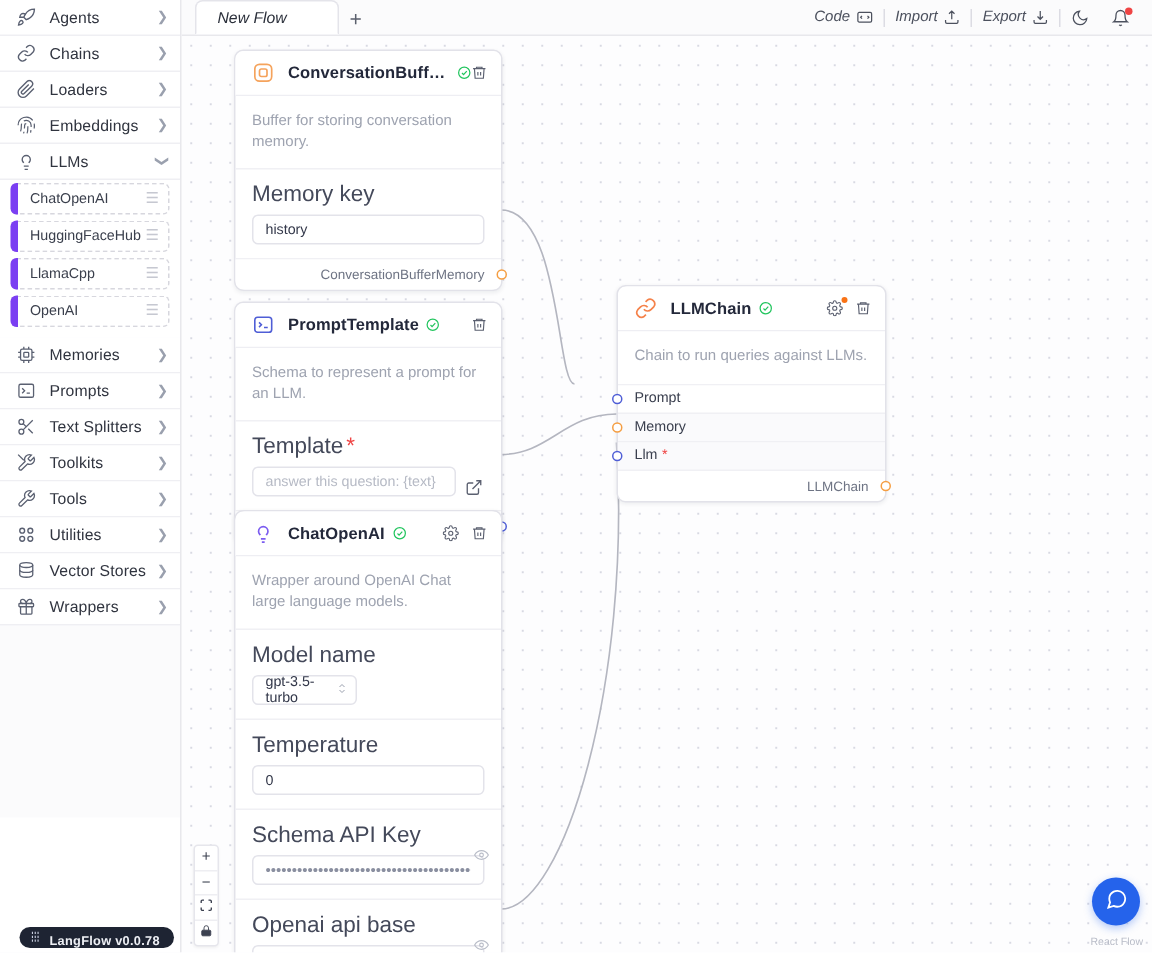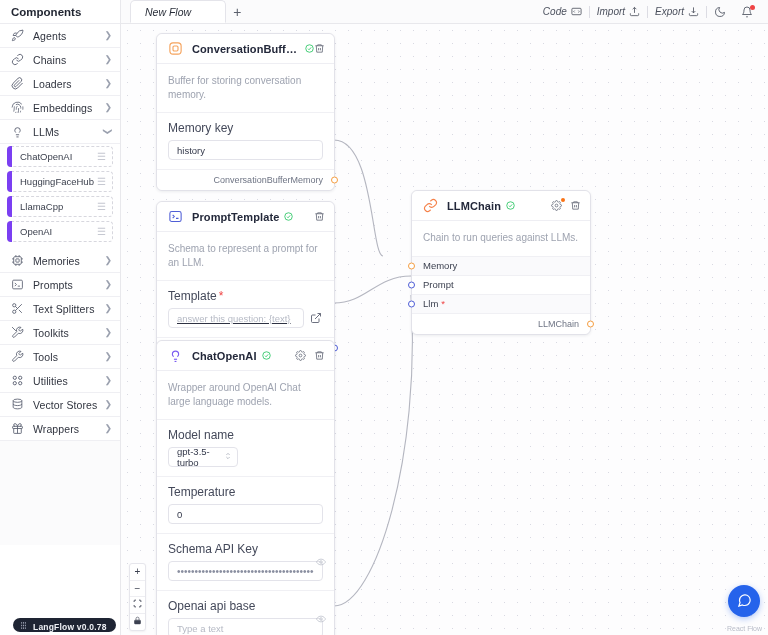--- a/index.html
+++ b/index.html
@@ -99,30 +99,30 @@
              white-space:nowrap; overflow:hidden; text-overflow:ellipsis; max-width:118px;}
   .n-check { margin-left:5px; display:flex; align-items:center;}
   .n-actions { margin-left:auto; display:flex; align-items:center; gap:8px; }
   .n-gear { position:relative; display:flex; cursor:pointer;}
   .n-gear .dot { position:absolute; top:-2px; right:-3px; width:4px; height:4px; border-radius:50%; background:#f97316;}
   .n-desc {
     padding:10px 11px 11px 11px; font-size:10px; color:#9ea3b0; line-height:1.35;
     border-bottom:1px solid #f0f0f4;
   }
   .n-field { padding:8px 11px 9px 11px; border-bottom:1px solid #f0f0f4; position:relative;}
-  .f-label { font-size:12px; color:#44495a; margin-bottom:5px; display:block;}
+  .f-label { font-size:15px; color:#44495a; margin-bottom:5px; display:block;}
   .f-label .req { color:#ef4444; margin-left:2px;}
   .f-input {
     height:20px; border:1px solid #e3e3ea; border-radius:4px; background:#fff;
     display:flex; align-items:center; padding:0 8px; font-size:9.5px; color:#33384a;
   }
   .f-input.ph { color:#b6bac5; }
   .f-input.sel { width:70px; justify-content:space-between; padding-right:5px;}
   .f-wide { position:relative; }
-  .f-input-wrap { display:flex; align-items:center; gap:6px;text-decoration:underline;}
+  .f-input-wrap { display:flex; align-items:flex-end; gap:6px;}
   .f-eye { position:absolute; right:8px; top:50%; transform:translateY(-50%); color:#b9bdc8; display:flex;}
   .f-expand { flex:0 0 13px; display:flex; color:#5b6070; cursor:pointer;}
   .dots-val { letter-spacing:0px; font-size:10px; color:#8a8fa0; overflow:hidden; white-space:nowrap;}
 
   .n-port {
     height:19px; display:flex; align-items:center; padding-left:11px;
     font-size:9.5px; color:#3a3f4e; border-bottom:1px solid #f0f0f4;
     background:#fafafc; position:relative;
   }
   .n-port.alt { background:#fff; }
@@ -166,21 +166,20 @@
   .rf-attr {
     position:absolute; right:6px; bottom:3px; font-size:7px; color:#b9bdc8; z-index:40;
   }
 </style>
 </head>
 <body>
 
 <div id="app">
 
   <div class="sidebar">
-    <div class="sb-title">Components</div>
     <div class="sb-list">
 
       <div class="sb-row">
         <span class="ico">
             <svg width="13" height="13" viewBox="0 0 24 24" fill="none" stroke="currentColor" stroke-width="1.7">
               <path d="M4.5 16.5c-1.5 1.3-2 5-2 5s3.7-.5 5-2c.7-.8.7-2.1-.1-2.9a2 2 0 0 0-2.9-.1z"></path>
               <path d="M12 15l-3-3a22 22 0 0 1 2-3.9A12.9 12.9 0 0 1 22 2c0 2.7-.8 7.5-6 11a22.3 22.3 0 0 1-4 2z"></path>
               <path d="M9 12H4s.5-2.8 2-4c1.7-1.3 5 0 5 0"></path>
             </svg>
           </span>
@@ -530,27 +529,27 @@
           </span>
           <span class="n-gear">
             <svg width="11" height="11" viewBox="0 0 24 24" fill="none" stroke="#5b6070" stroke-width="1.7">
                 <path d="M3 6h18M8 6V4h8v2M19 6l-1 14H6L5 6M10 11v5M14 11v5"></path>
               </svg>
           </span>
         </span>
       </div>
       <div class="n-desc">Chain to run queries against LLMs.</div>
 
+      <div class="n-port alt">
+        <span class="handle left blue"></span>
+        <span>Prompt</span>
+      </div>
       <div class="n-port">
         <span class="handle left"></span>
         <span>Memory</span>
-      </div>
-      <div class="n-port alt">
-        <span class="handle left blue"></span>
-        <span>Prompt</span>
       </div>
       <div class="n-port">
         <span class="handle left blue"></span>
         <span>Llm</span>
         <span class="req">*</span>
       </div>
 
       <div class="n-foot">
         <span>LLMChain</span>
         <span class="handle right"></span>

